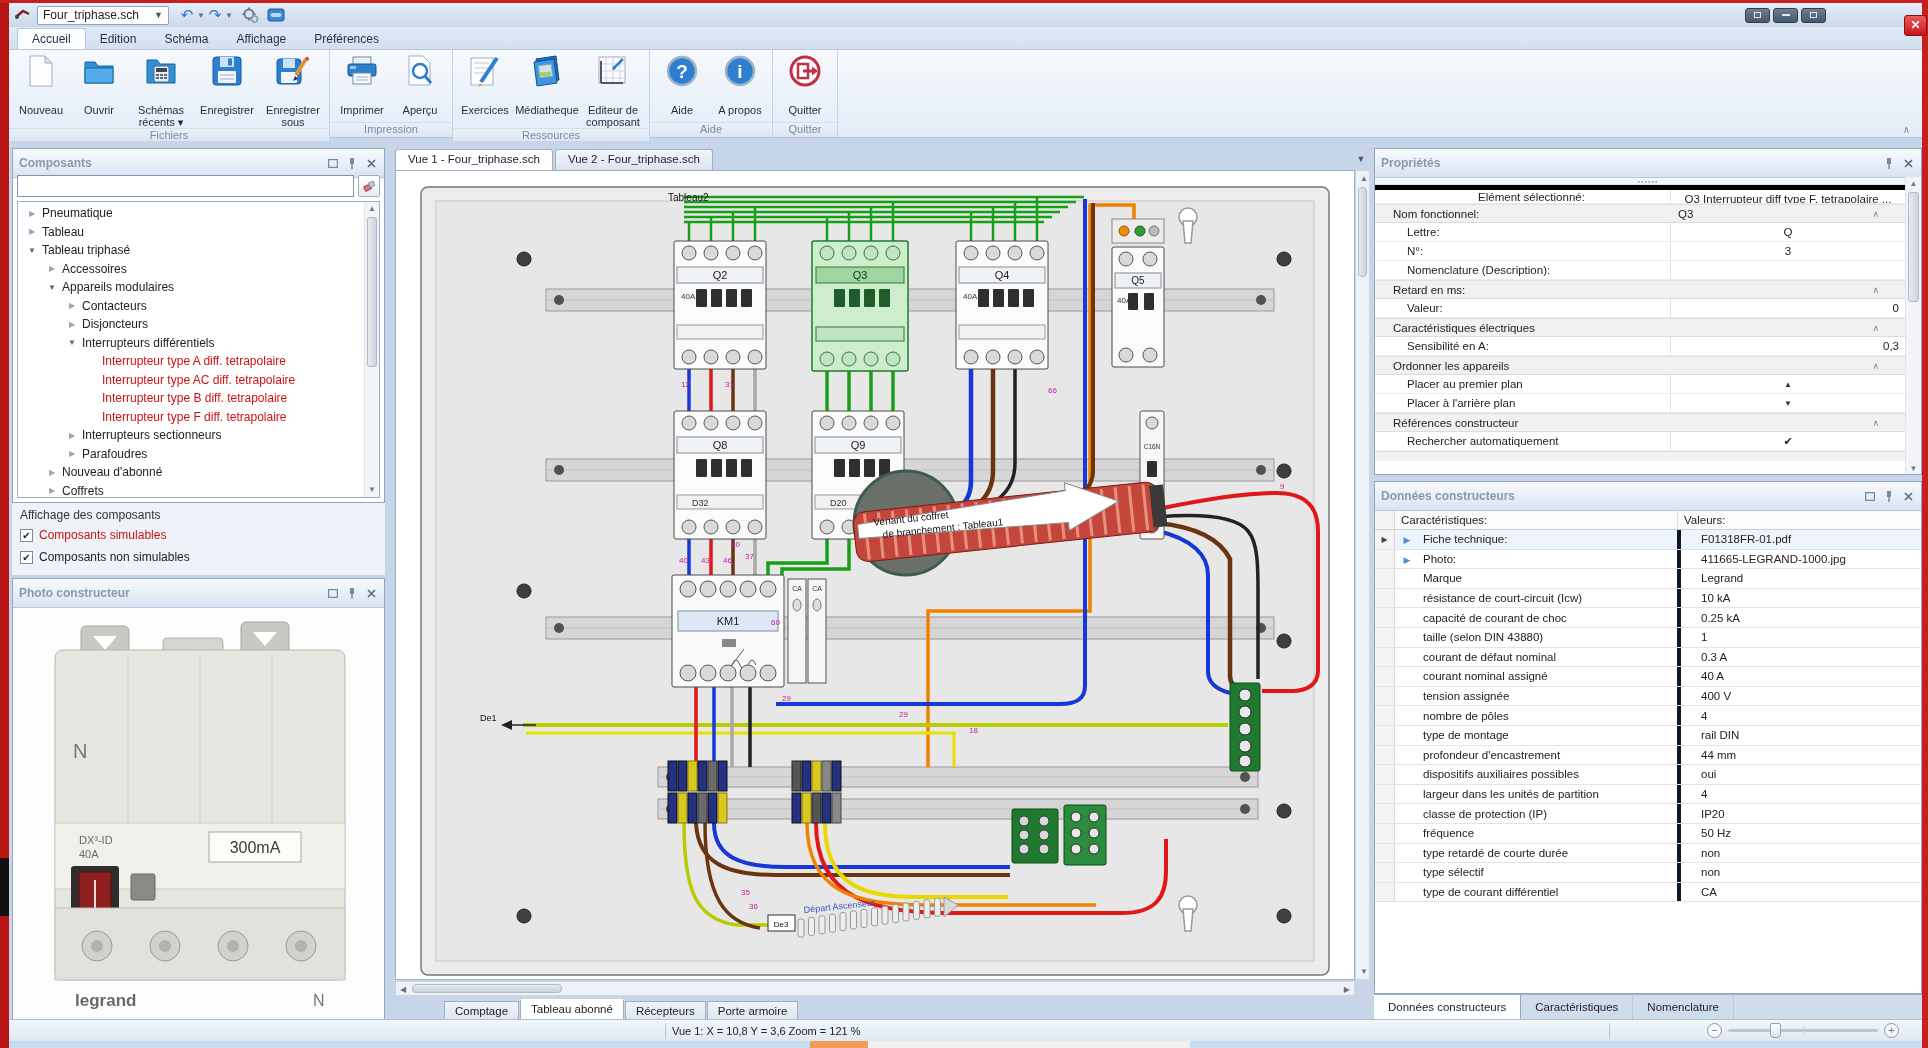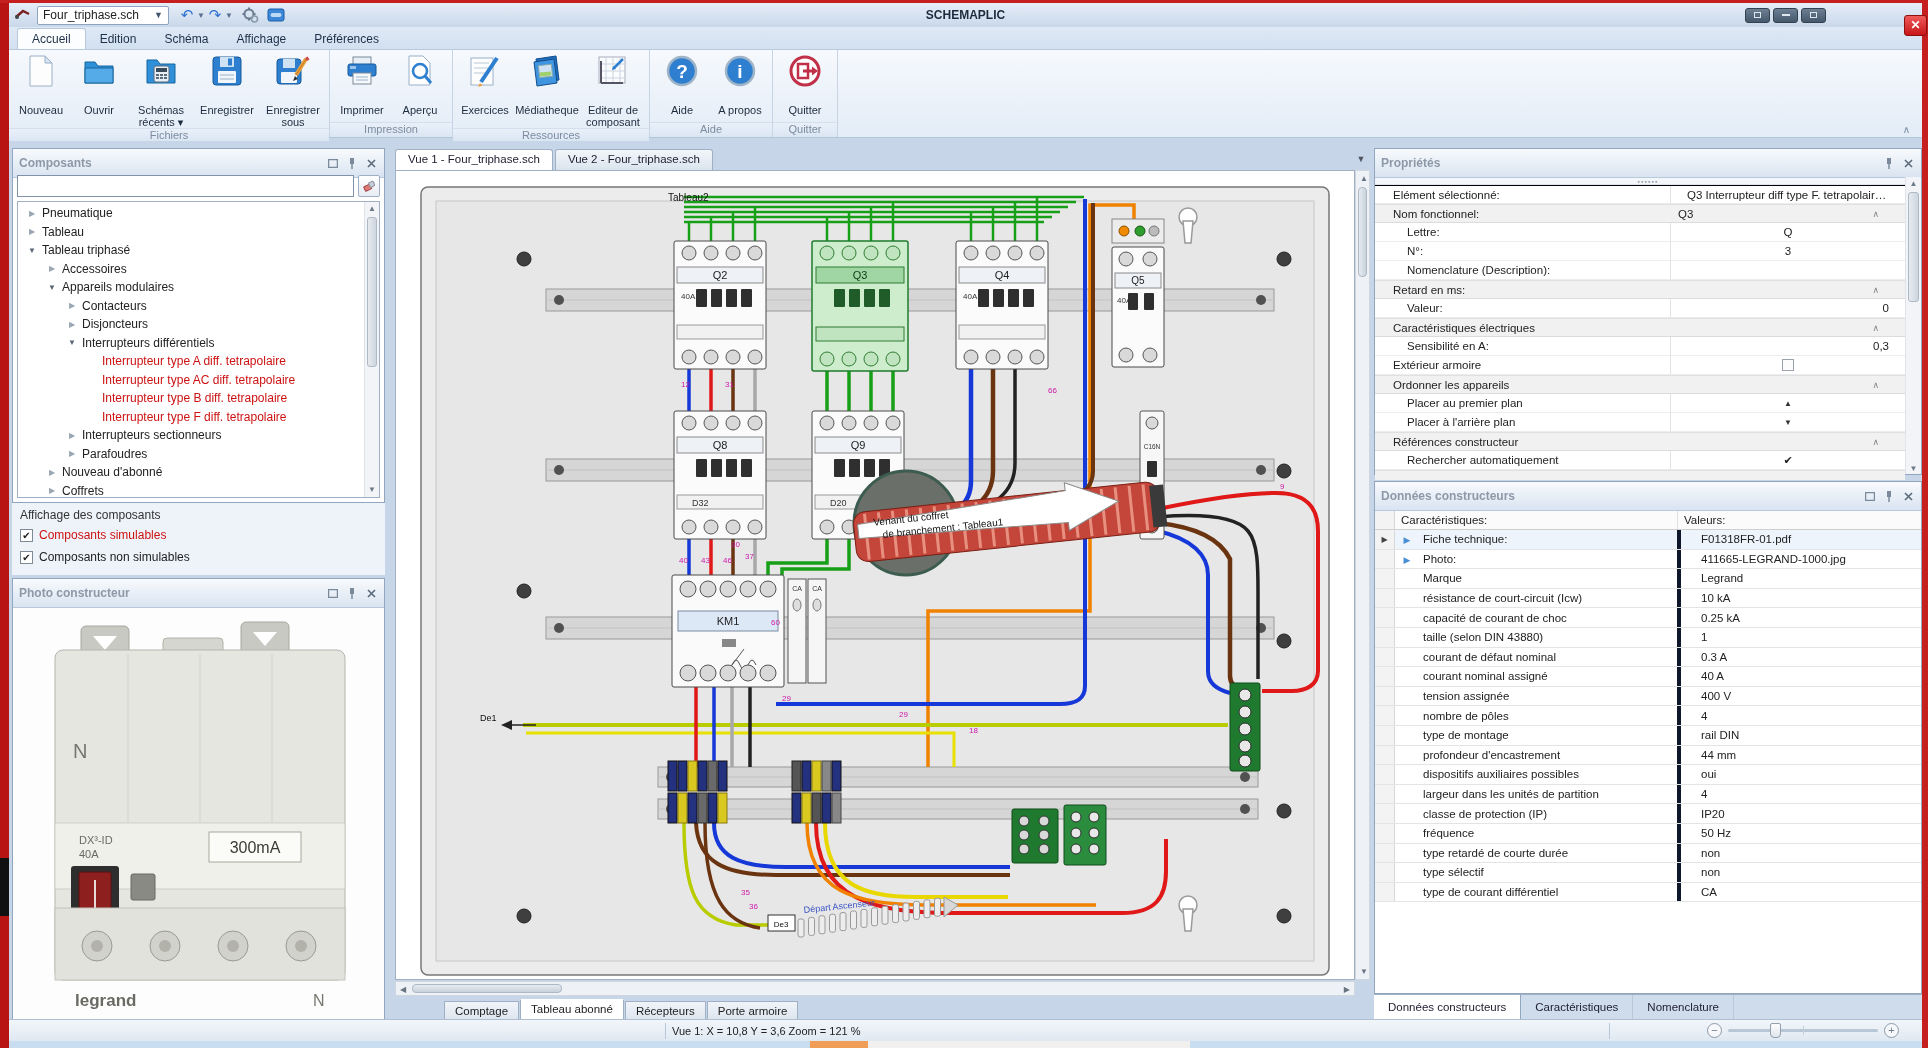--- a/index.html
+++ b/index.html
@@ -87,21 +87,21 @@
   .sbarrow{position:absolute;font-size:8px;color:#677482;}
   .btabs{position:absolute;left:400px;top:999px;display:flex;align-items:flex-end;height:22px;margin-left:44px;}
   .btab{height:20px;padding:3px 10px;background:linear-gradient(#f0f4f9,#dde5ee);border:1px solid #9fb0c4;
         border-radius:0 0 0 0;margin-right:1px;font-size:11.5px;cursor:pointer;}
   .btab.active{background:#fff;height:22px;border-top-color:#fff;}
   
   .prop-split{height:7px;display:flex;align-items:center;justify-content:center;color:#9aa6b4;font-size:7px;letter-spacing:1px;background:#f4f7fa;border-bottom:1px solid #dfe4ea;}
   .prow{display:flex;align-items:center;height:19px;border-bottom:1px solid #ececec;position:relative;font-size:11.5px;}
   .plbl{flex:1;padding-left:18px;white-space:nowrap;overflow:hidden;}
   .p-sub .plbl{padding-left:32px;}
-  .pval{width:235px;border-left:1px solid #e2e2e2;height:100%;display:flex;align-items:center;padding:0 16px;white-space:nowrap;overflow:hidden;}
+  .pval{width:235px;border-left:1px solid #e2e2e2;height:100%;display:flex;align-items:center;padding:0 6px;white-space:nowrap;overflow:hidden;}
   .pval.center{justify-content:center;} .pval.right{justify-content:flex-end;}
   .pval.ell{text-overflow:ellipsis;display:block;line-height:19px;}
   .p-grp{background:#f1f1f1;border-top:1px solid #e0e0e0;border-bottom:1px solid #dcdcdc;}
   .pgextra{width:235px;padding-left:8px;}
   .pchev{position:absolute;right:26px;color:#888;font-size:9px;}
   .psb{position:absolute;right:0;top:0;bottom:0;width:16px;background:#f2f4f7;border-left:1px solid #e0e4ea;}
   .pcb{width:12px;height:12px;border:1px solid #9aa2ad;background:#fcfcfc;}
   .arrowglyph{font-size:8px;color:#333;}
   .checkglyph{font-size:11px;color:#222;}
   
@@ -166,21 +166,20 @@
             <line x1="1.5" y1="7" x2="4" y2="7"></line>
             <line x1="12" y1="7" x2="14.5" y2="7"></line>
           </g>
           <circle cx="13.5" cy="12" r="3" fill="none" stroke="#8a9aac" stroke-width="1.6"></circle>
         </svg>
       <svg class="ticon" viewBox="0 0 18 14">
           <rect x="1" y="1" width="16" height="12" rx="2" fill="#3a87d8" stroke="#1d5fa8"></rect>
           <rect x="3.5" y="5" width="11" height="4" rx="2" fill="#bcd9f5"></rect>
         </svg>
     </div>
-    <div class="tb-title">SCHEMAPLIC</div>
     <div class="winbtns">
       <div class="wb">
           <span class="sq"></span>
         </div>
       <div class="wb">
           <span class="mn"></span>
         </div>
       <div class="wb">
           <span class="sq"></span>
         </div>
@@ -1059,21 +1058,21 @@
           </svg>
         </span>
       <span class="hic">
           <svg width="9" height="9">
             <path d="M1,1 L8,8 M8,1 L1,8" stroke="#5a6a7a" stroke-width="1.6"></path>
           </svg>
         </span>
     </div>
     <div class="prop-split">▪▪▪▪▪▪</div>
     <div style="position:relative;margin-right:16px;">
-      <div class="prow" style="border-top:1px solid #000000;">
+      <div class="prow" style="border-top:5px solid #000000;text-align:center;">
           <span class="plbl">Elément sélectionné:</span>
           <span class="pval ell">Q3 Interrupteur diff type F. tetrapolaire ...</span>
         </div>
       <div class="prow p-grp">
           <span class="plbl">Nom fonctionnel:</span>
           <span class="pgextra">Q3</span>
           <span class="pchev">∧</span>
         </div>
       <div class="prow p-sub">
           <span class="plbl">Lettre:</span>
@@ -1097,26 +1096,20 @@
           <span class="pval right">0</span>
         </div>
       <div class="prow p-grp">
           <span class="plbl">Caractéristiques électriques</span>
           <span class="pgextra"></span>
           <span class="pchev">∧</span>
         </div>
       <div class="prow p-sub">
           <span class="plbl">Sensibilité en A:</span>
           <span class="pval right">0,3</span>
-        </div>
-      <div class="prow">
-          <span class="plbl">Extérieur armoire</span>
-          <span class="pval center">
-            <span class="pcb"></span>
-          </span>
         </div>
       <div class="prow p-grp">
           <span class="plbl">Ordonner les appareils</span>
           <span class="pgextra"></span>
           <span class="pchev">∧</span>
         </div>
       <div class="prow p-sub">
           <span class="plbl">Placer au premier plan</span>
           <span class="pval center arrowglyph">▲</span>
         </div>

